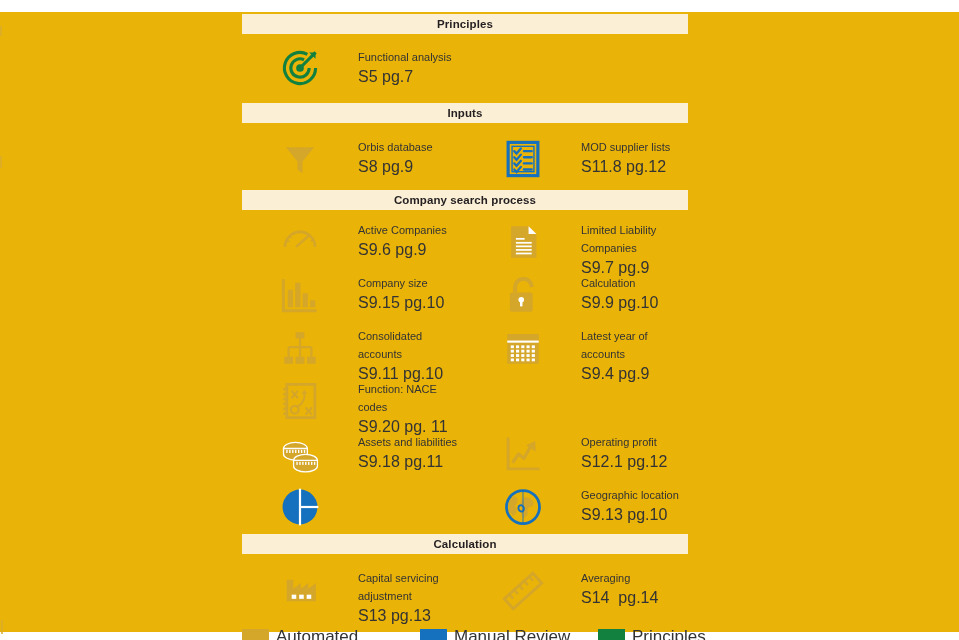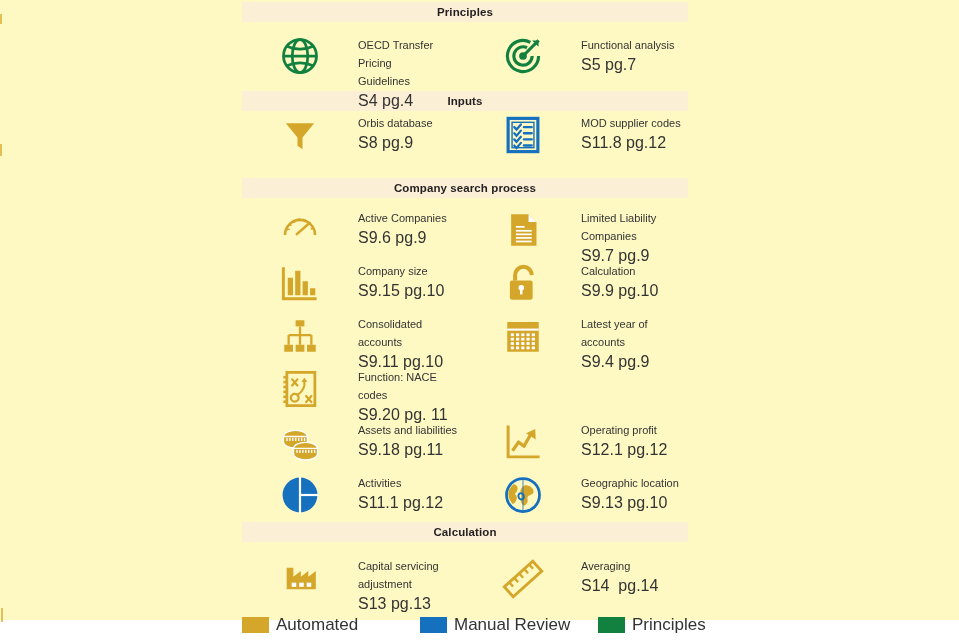--- a/index.html
+++ b/index.html
@@ -7,21 +7,22 @@
   html, body {
     margin: 0; padding: 0;
     width: 959px; height: 640px;
     background: #ffffff;
     font-family: "Liberation Sans", sans-serif;
     overflow: hidden;
   }
   .canvas {
     position: relative;
     width: 959px; height: 620px;
-    background: #fef9c3;
+    background: #eab308;
+    margin-top: 12px;
   }
   .chart { position: absolute; left: 242px; top: 2px; width: 446px; }
 
   .section-bar {
     width: 446px;
     background: #fbefd6;
     text-align: center;
     font-size: 11.5px;
     font-weight: bold;
     color: #231f20;
@@ -55,21 +56,21 @@
   .label-ref {
     font-size: 16px;
     color: #333333;
     line-height: 12.6px;
     margin-top: 6px;
     white-space: pre;
   }
 
   
   .principles .row { height: 64px; padding-top: 10px; }
-  .inputs .row   { height: 62px; }
+  .inputs .row   { height: 62px; padding-top: 12px; }
   .search .row   { height: 53px; padding-top: 8px; }
   .calc .row     { height: 68px; padding-top: 12px; }
 
   .sec-principles .labels { padding-top: 3px; }
 
   .spacer-principles { height: 5px; }
   .spacer-inputs { height: 5px; }
   .spacer-search { height: 6px; }
 
   
@@ -106,38 +107,20 @@
   <div class="edge-mark" style="left:0px; top:144px; width:2px; height:12px;"></div>
   <div class="edge-mark" style="left:1px; top:608px; width:2px; height:14px;"></div>
 
   <div class="chart" id="chart-root">
       <div class="section-bar">Principles</div>
       <div class="rows principles sec-principles">
         <div class="row">
           <div class="cell">
           <span class="icon-wrap">
               <svg width="44" height="44" viewBox="0 0 48 48" style="color:#12803f">
-                <g fill="none" stroke="#12803f" stroke-width="3">
-        <circle cx="24" cy="24" r="18"></circle>
-        <ellipse cx="24" cy="24" rx="8.5" ry="18"></ellipse>
-        <line x1="6" y1="24" x2="42" y2="24"></line>
-        <path d="M9 13 Q24 20 39 13"></path>
-        <path d="M9 35 Q24 28 39 35"></path>
-      </g>
-              </svg>
-            </span>
-          <span class="labels">
-            <span class="label-title">OECD Transfer Pricing
-Guidelines</span>
-            <span class="label-ref" style="display:block">S4 pg.4</span>
-          </span>
-        </div>
-          <div class="cell">
-          <span class="icon-wrap">
-              <svg width="44" height="44" viewBox="0 0 48 48" style="color:#12803f">
                 <g fill="none" stroke="#12803f" stroke-width="3.4">
           <path d="M41 24a17 17 0 1 1-9-15"></path>
           <path d="M34 24a10 10 0 1 1-5.6-9"></path>
         </g>
         <circle cx="24" cy="24" r="4.2" fill="#12803f"></circle>
         <path d="M24 24 L41 7" stroke="#12803f" stroke-width="3.4" fill="none"></path>
         <path d="M41 7 L41 14 L34 7 Z" fill="#12803f"></path>
               </svg>
             </span>
           <span class="labels">
@@ -175,21 +158,21 @@
         </g>
         <g stroke="#1570be" stroke-width="2.6" stroke-linecap="round">
           <line x1="25" y1="15" x2="34" y2="15"></line>
           <line x1="25" y1="22" x2="34" y2="22"></line>
           <line x1="25" y1="29" x2="34" y2="29"></line>
           <line x1="25" y1="36" x2="34" y2="36"></line>
         </g>
               </svg>
             </span>
           <span class="labels">
-            <span class="label-title">MOD supplier codes</span>
+            <span class="label-title">MOD supplier lists</span>
             <span class="label-ref" style="display:block">S11.8 pg.12</span>
           </span>
         </div>
         </div>
       </div>
       <div class="spacer-inputs"></div>
       <div class="section-bar">Company search process</div>
       <div class="rows search sec-search">
         <div class="row">
           <div class="cell">
@@ -411,24 +394,20 @@
                 <path d="M24 24 L24 5 A19 19 0 0 1 43 24 Z" fill="#1570be"></path>
         <path d="M24 24 L43 24 A19 19 0 0 1 24 43 Z" fill="#1570be"></path>
         <path d="M24 24 L24 43 A19 19 0 1 1 24 5 Z" fill="#1570be"></path>
         <g stroke="#ffffff" stroke-width="2.4">
           <line x1="24" y1="24" x2="24" y2="4"></line>
           <line x1="24" y1="24" x2="44" y2="24"></line>
           <line x1="24" y1="24" x2="24" y2="44"></line>
         </g>
               </svg>
             </span>
-          <span class="labels">
-            <span class="label-title">Activities</span>
-            <span class="label-ref" style="display:block">S11.1 pg.12</span>
-          </span>
         </div>
           <div class="cell">
           <span class="icon-wrap">
               <svg width="44" height="44" viewBox="0 0 48 48" style="color:#1570be">
                 <circle cx="24" cy="24" r="18" fill="none" stroke="#1570be" stroke-width="3"></circle>
         <path d="M14 12 q5 2 4 6 t-3 5 q3 2 2 6 t-4 5 q-5-5-5-11 t6-11z" fill="#d4a629"></path>
         <path d="M27 13 q6 1 8 5 t-3 6 q-4 1-3 5 t-4 7 q-4-3-3-8 t-1-8 q1-5 6-7z" fill="#d4a629"></path>
         <path d="M22 22 q3 1 3 4 t-3 3 q-3-1-3-4 t3-3z" fill="none" stroke="#1570be" stroke-width="2"></path>
         <path d="M24 6 v36" stroke="#1570be" stroke-width="1.6" fill="none" opacity=".55"></path>
               </svg>

